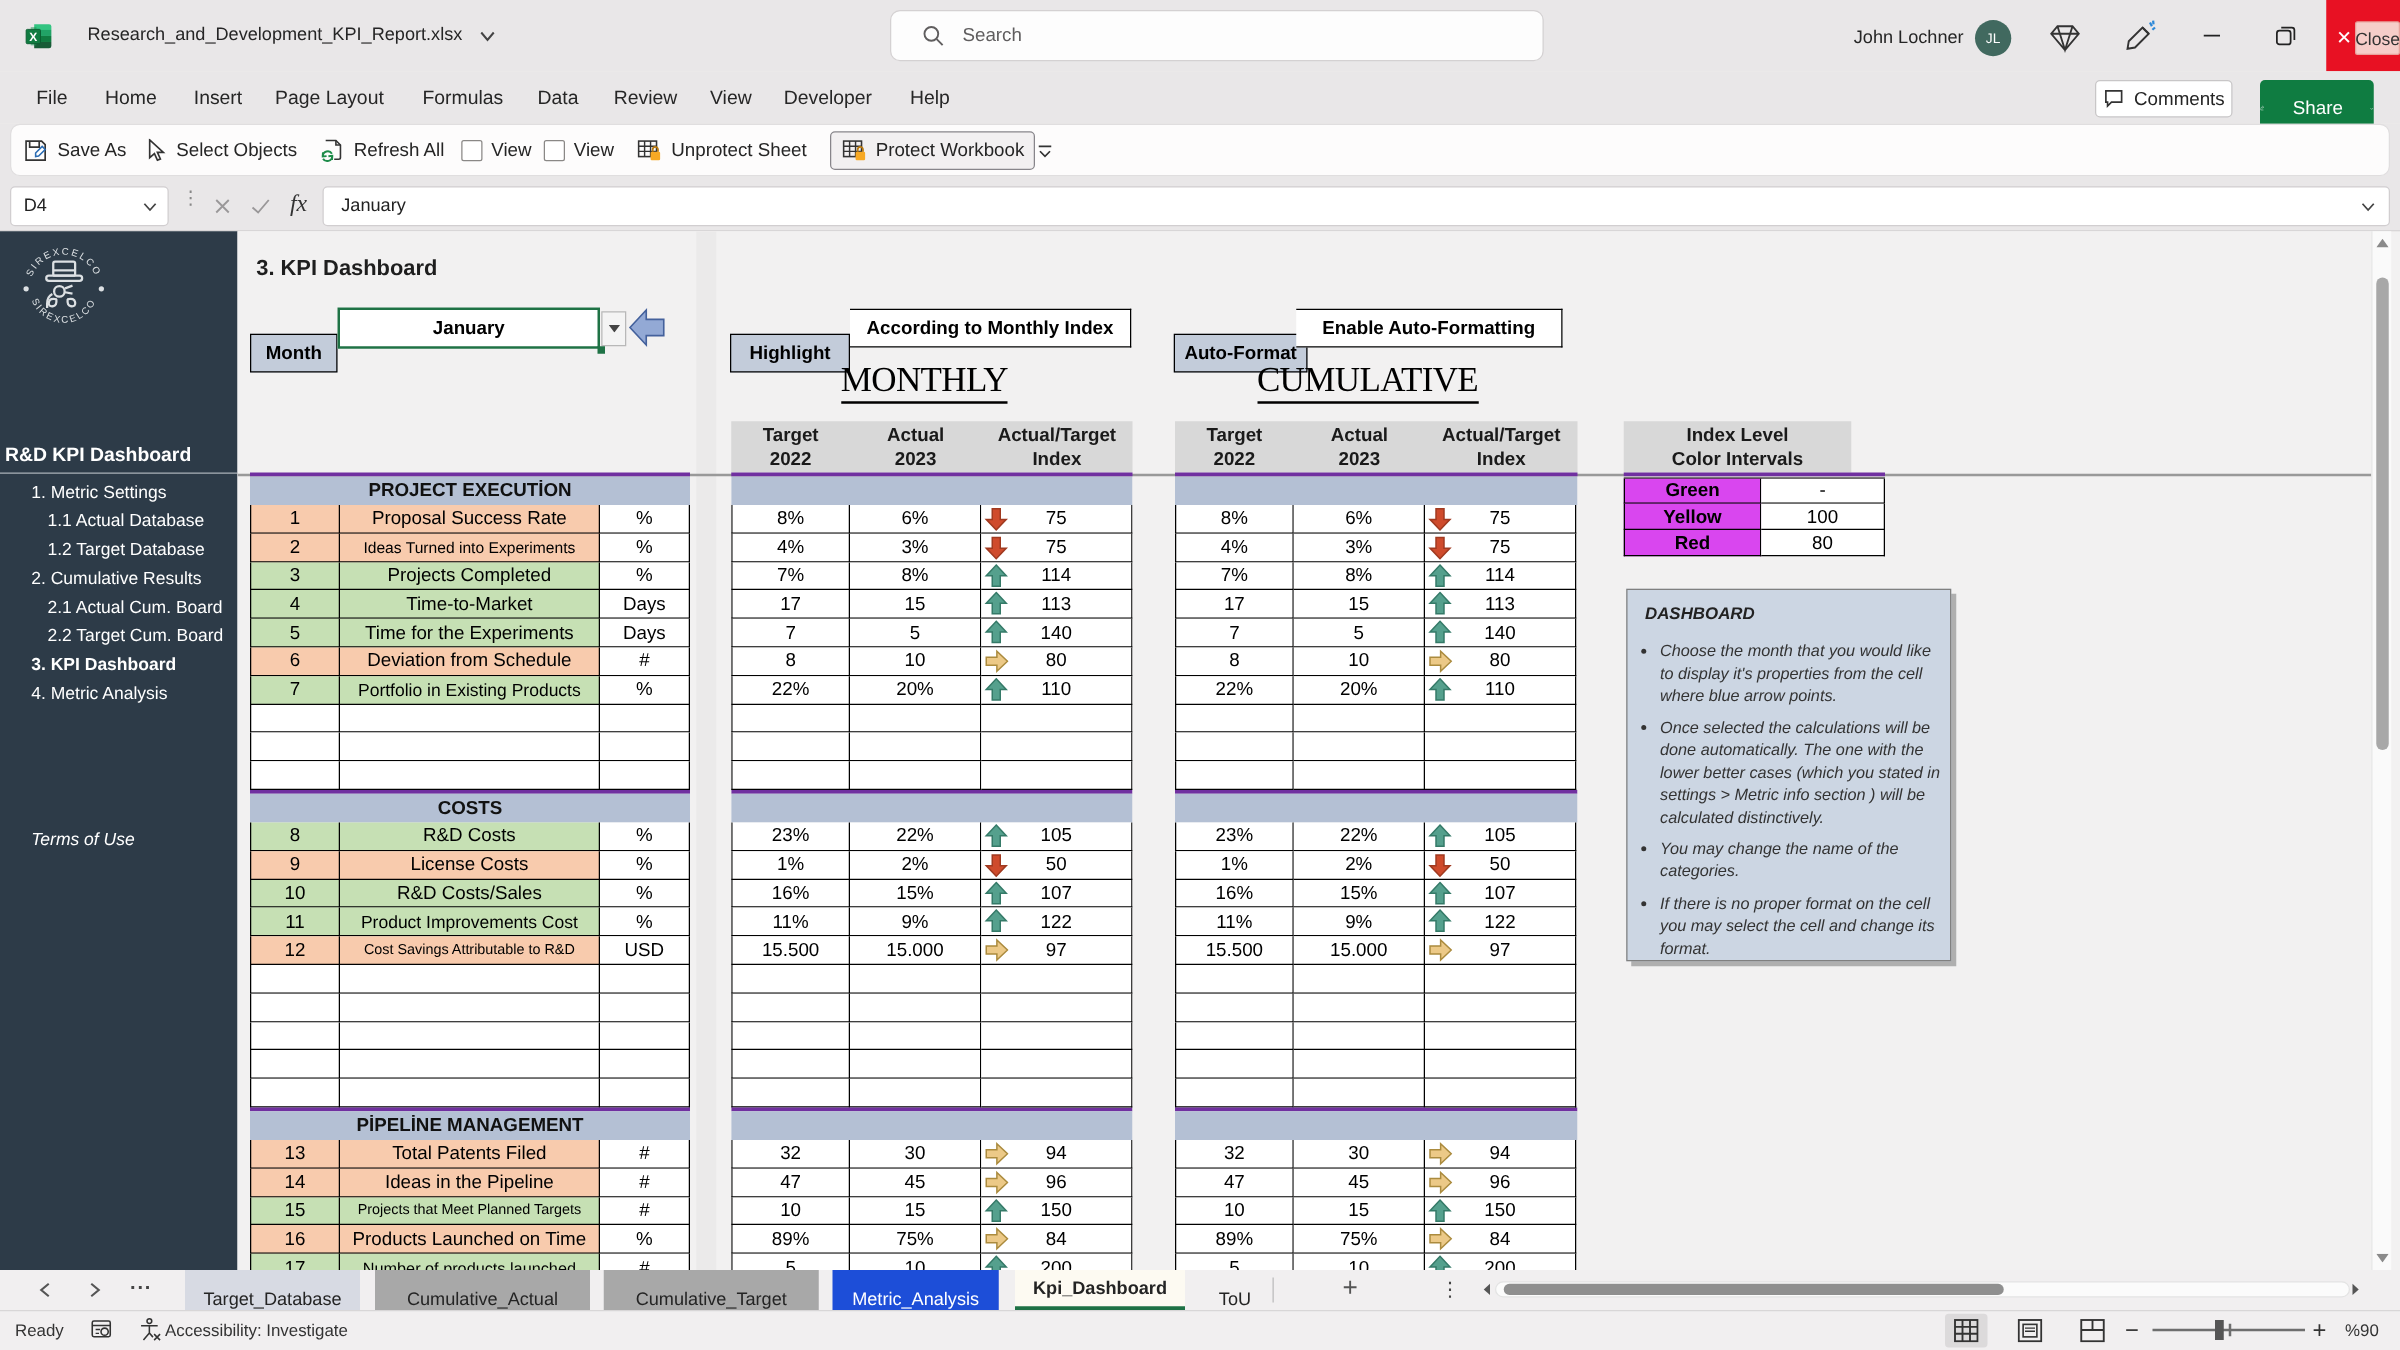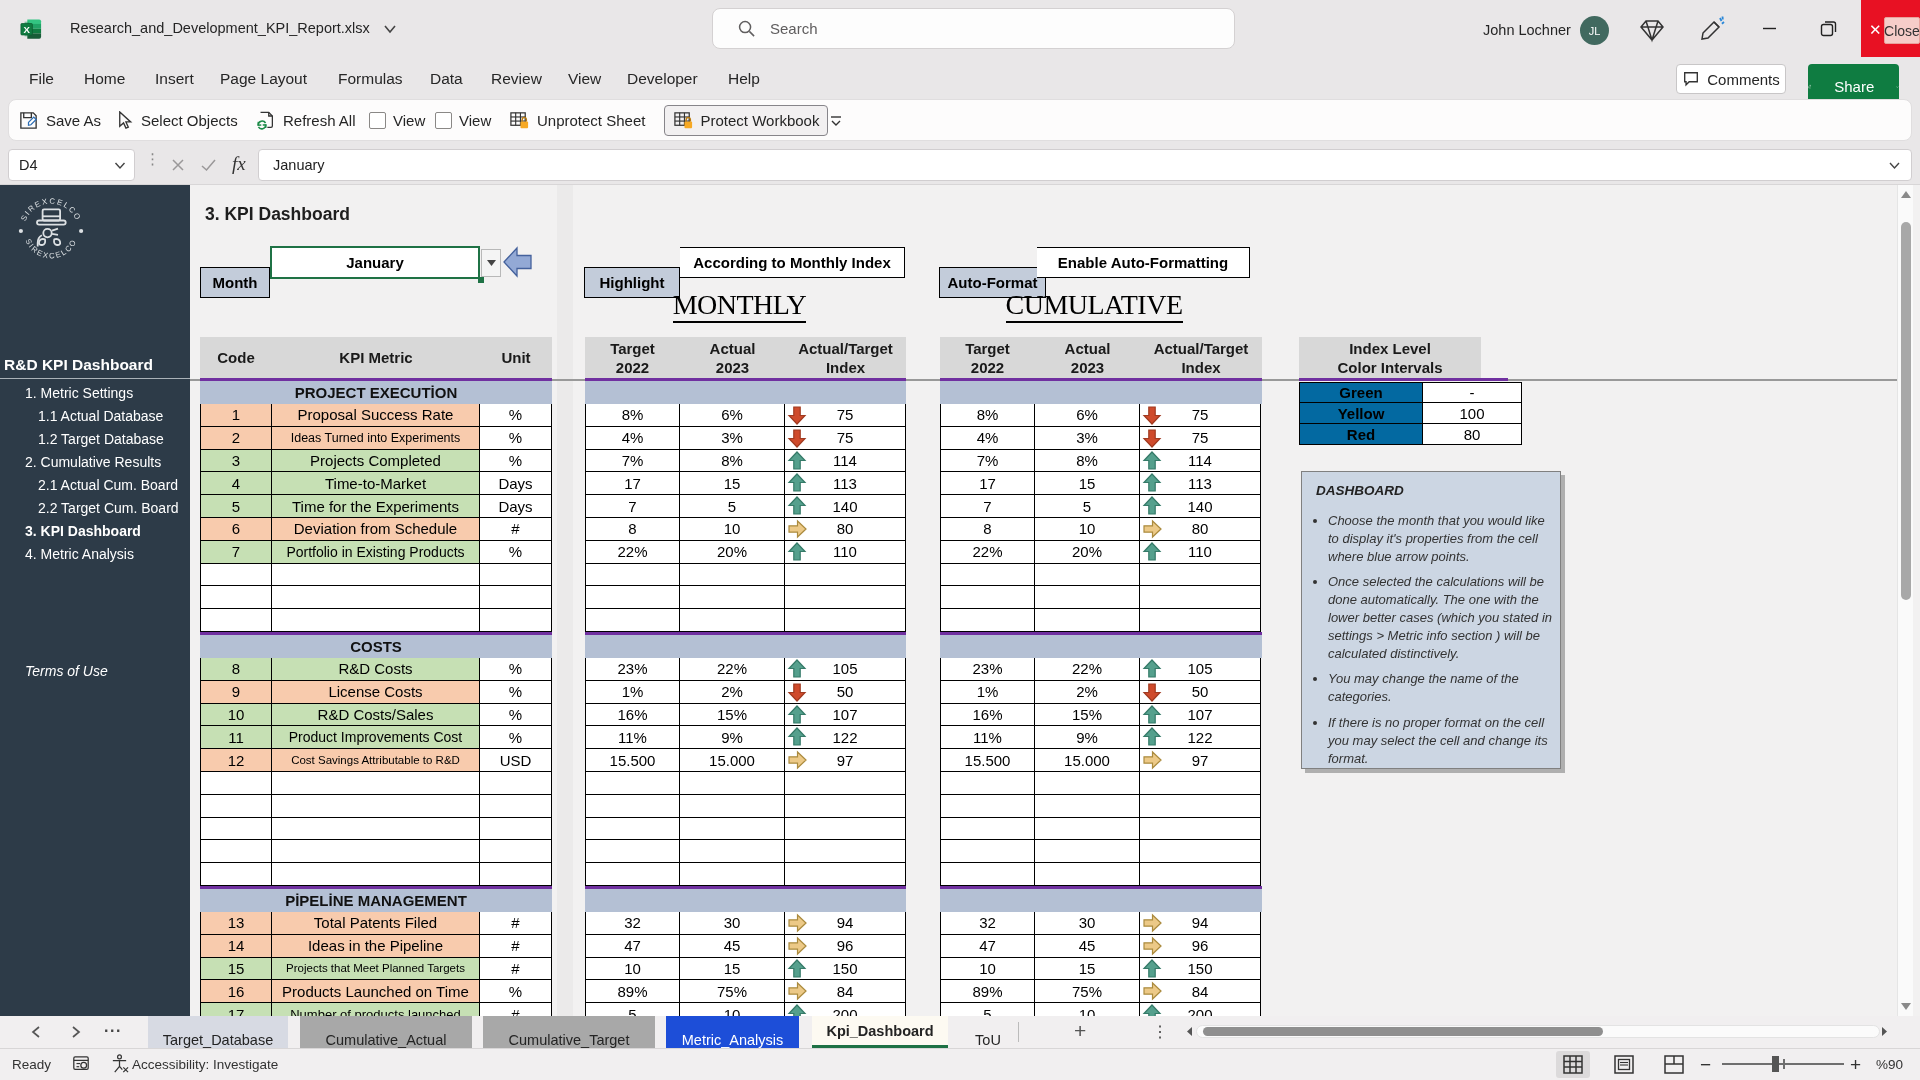--- a/index.html
+++ b/index.html
@@ -75,21 +75,21 @@
 .ck { width:208px; }
 .cu { width:72px; }
 .ct { width:95px; }
 .ca { width:105px; }
 .ci { width:121px; position:relative; }
 .aic { position:absolute; left:2px; top:1px; width:20px; height:20px; }
 .ixv { }
 #idxhead { left:1109px; top:152px; width:182px; height:41px; background:#d8d8d8; display:flex; flex-direction:column; align-items:center; justify-content:center; font-weight:bold; font-size:15px; line-height:19px; color:#1a1a1a; }
 .idxrow { display:flex; height:21px; }
 .idxrow > div { border:1px solid #000; border-top:none; display:flex; align-items:center; justify-content:center; font-size:15px; }
-.idxl { width:124px; background:#0369a1; font-weight:bold; }
+.idxl { width:110px; background:#d946ef; font-weight:bold; }
 .idxv { width:99px; background:#fff; border-left:none !important; }
 
 
 #dash { left:1111px; top:286px; width:260px; height:298px; background:#ccd6e3; border:1px solid #808080; box-shadow:4px 4px 0 rgba(120,120,120,0.55); font-style:italic; color:#333; }
 #dash h3 { font-size:13.5px; margin:11px 0 0 14px; color:#222; font-style:italic; }
 #dash ul { margin:14px 0 0 0; padding-left:26px; }
 #dash li { font-size:13px; line-height:17.8px; margin-bottom:8px; padding-right:6px; }
 
 
 #vscroll { left:1897px; top:185px; width:16px; height:831px; background:#fafafa; border-left:1px solid #e5e5e5; position:absolute; }
@@ -317,25 +317,20 @@
     </svg>
 
  <div class="lblcell abs" style="left:394px;top:62px;width:96px;height:31px;">Highlight</div>
  <div class="valcell abs" style="left:490px;top:62px;width:225px;height:31px;">According to Monthly Index</div>
  <div class="lblcell abs" style="left:749px;top:62px;width:107px;height:31px;">Auto-Format</div>
  <div class="valcell abs" style="left:847px;top:62px;width:213px;height:31px;">Enable Auto-Formatting</div>
 
  <div id="ctitle" class="abs"><span>CUMULATIVE</span></div>
  <div id="mtitle" class="abs"><span>MONTHLY</span></div>
 
- <div class="thead abs" style="left:10px;width:352px;">
-      <div style="width:72px">Code</div>
-      <div style="width:208px">KPI Metric</div>
-      <div style="width:72px">Unit</div>
-    </div>
  <div class="thead abs" style="left:395px;width:321px;">
       <div style="width:95px">Target<br>2022</div>
       <div style="width:105px">Actual<br>2023</div>
       <div style="width:121px">Actual/Target<br>Index</div>
     </div>
  <div class="thead abs" style="left:750px;width:322px;">
       <div style="width:95px">Target<br>2022</div>
       <div style="width:105px">Actual<br>2023</div>
       <div style="width:122px">Actual/Target<br>Index</div>
     </div>

